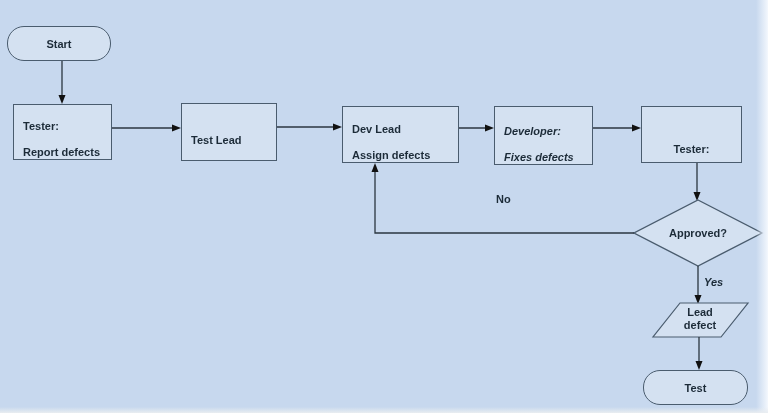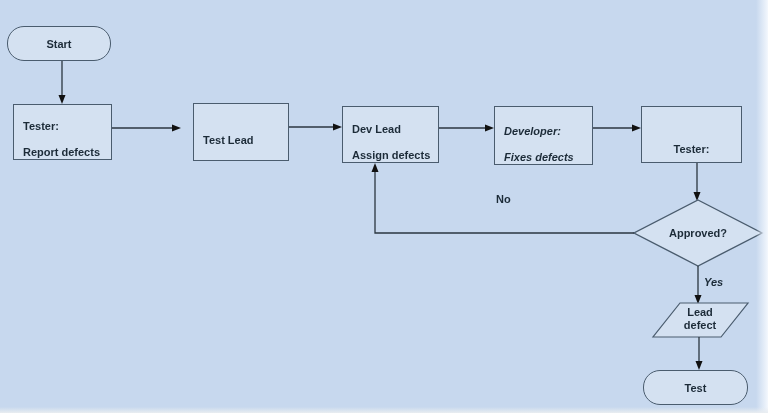--- a/index.html
+++ b/index.html
@@ -88,25 +88,25 @@
 
   <div class="node terminator" style="left:7px;top:26px;width:104px;height:35px;">
     <span>Start</span>
   </div>
 
   <div class="node process" style="left:13px;top:104px;width:99px;height:56px;">
     <span class="line1">Tester:</span>
     <span class="line2 nowrap">Report defects</span>
   </div>
 
-  <div class="node process" style="left:193px;top:103px;width:96px;height:58px;">
+  <div class="node process" style="left:181px;top:103px;width:96px;height:58px;">
     <span class="line1">Test Lead</span>
   </div>
 
-  <div class="node process" style="left:342px;top:106px;width:97px;height:57px;">
+  <div class="node process" style="left:342px;top:106px;width:117px;height:57px;">
     <span class="line1">Dev Lead</span>
     <span class="line2 nowrap">Assign defects</span>
   </div>
 
   <div class="node process" style="left:494px;top:106px;width:99px;height:59px;font-style:italic;">
     <span class="line1">Developer:</span>
     <span class="line2 nowrap">Fixes defects</span>
   </div>
 
   <div class="node process centered" style="left:641px;top:106px;width:101px;height:57px;">

